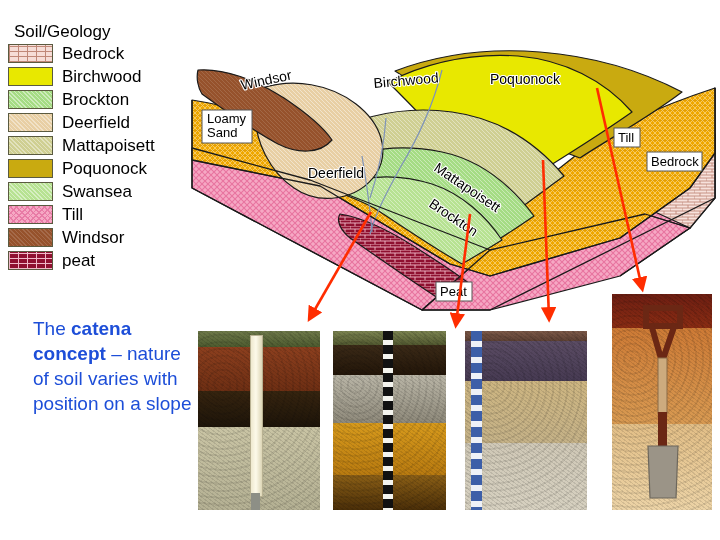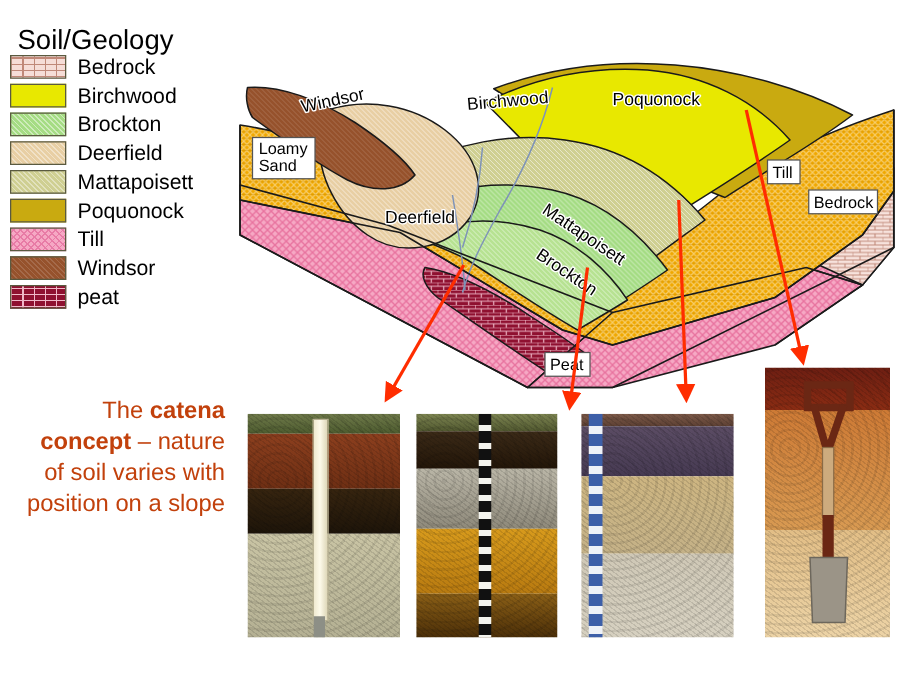--- a/index.html
+++ b/index.html
@@ -2,21 +2,21 @@
 <html><head>
 <meta charset="utf-8">
 <style>
   html,body{margin:0;padding:0;}
   body{
     width:720px;height:540px;background:#ffffff;overflow:hidden;
     font-family:"Liberation Sans",sans-serif;position:relative;
   }
   
   #legend{position:absolute;left:8px;top:22px;width:185px;}
-  #legend-title{font-size:22px;color:#000;line-height:20px;margin-left:6px;}
+  #legend-title{font-size:17px;color:#000;line-height:20px;margin-left:6px;}
   .legend-row{display:flex;align-items:center;height:23px;}
   .swatch{
     width:45px;height:19px;margin-right:9px;box-sizing:border-box;
     border:1px solid #5a5a40;flex:0 0 auto;
   }
   .legend-label{font-size:17px;color:#000;line-height:19px;white-space:nowrap;}
 
   
   .sw-bedrock{
     background-color:#f6ddd7;
@@ -60,22 +60,22 @@
   }
   .sw-peat{
     background-color:#8f1030;
     background-image:
       repeating-linear-gradient(0deg,#f0b8c8 0 1px,transparent 1px 5px),
       repeating-linear-gradient(90deg,#f0b8c8 0 1px,transparent 1px 9px);
   }
 
   
   #caption{
-    position:absolute;left:20px;top:316px;width:160px;
-    font-size:19px;line-height:25px;color:#c2410c;text-align:right;
+    position:absolute;left:33px;top:316px;width:160px;
+    font-size:19px;line-height:25px;color:#1d4ed8;
   }
   #caption b{font-weight:bold;}
 
   
   #diagram{position:absolute;left:190px;top:28px;width:530px;height:285px;}
   #diagram svg{display:block;}
   .dg-label{
     font-family:"Liberation Sans",sans-serif;font-size:14px;fill:#000;
     paint-order:stroke;stroke:#ffffff;stroke-width:2.2px;stroke-linejoin:round;
   }
@@ -128,20 +128,24 @@
     <span class="swatch sw-deerfield"></span>
     <span class="legend-label">Deerfield</span>
   </div>
   <div class="legend-row">
     <span class="swatch sw-mattapoisett"></span>
     <span class="legend-label">Mattapoisett</span>
   </div>
   <div class="legend-row">
     <span class="swatch sw-poquonock"></span>
     <span class="legend-label">Poquonock</span>
+  </div>
+  <div class="legend-row">
+    <span class="swatch sw-swansea"></span>
+    <span class="legend-label">Swansea</span>
   </div>
   <div class="legend-row">
     <span class="swatch sw-till"></span>
     <span class="legend-label">Till</span>
   </div>
   <div class="legend-row">
     <span class="swatch sw-windsor"></span>
     <span class="legend-label">Windsor</span>
   </div>
   <div class="legend-row">

